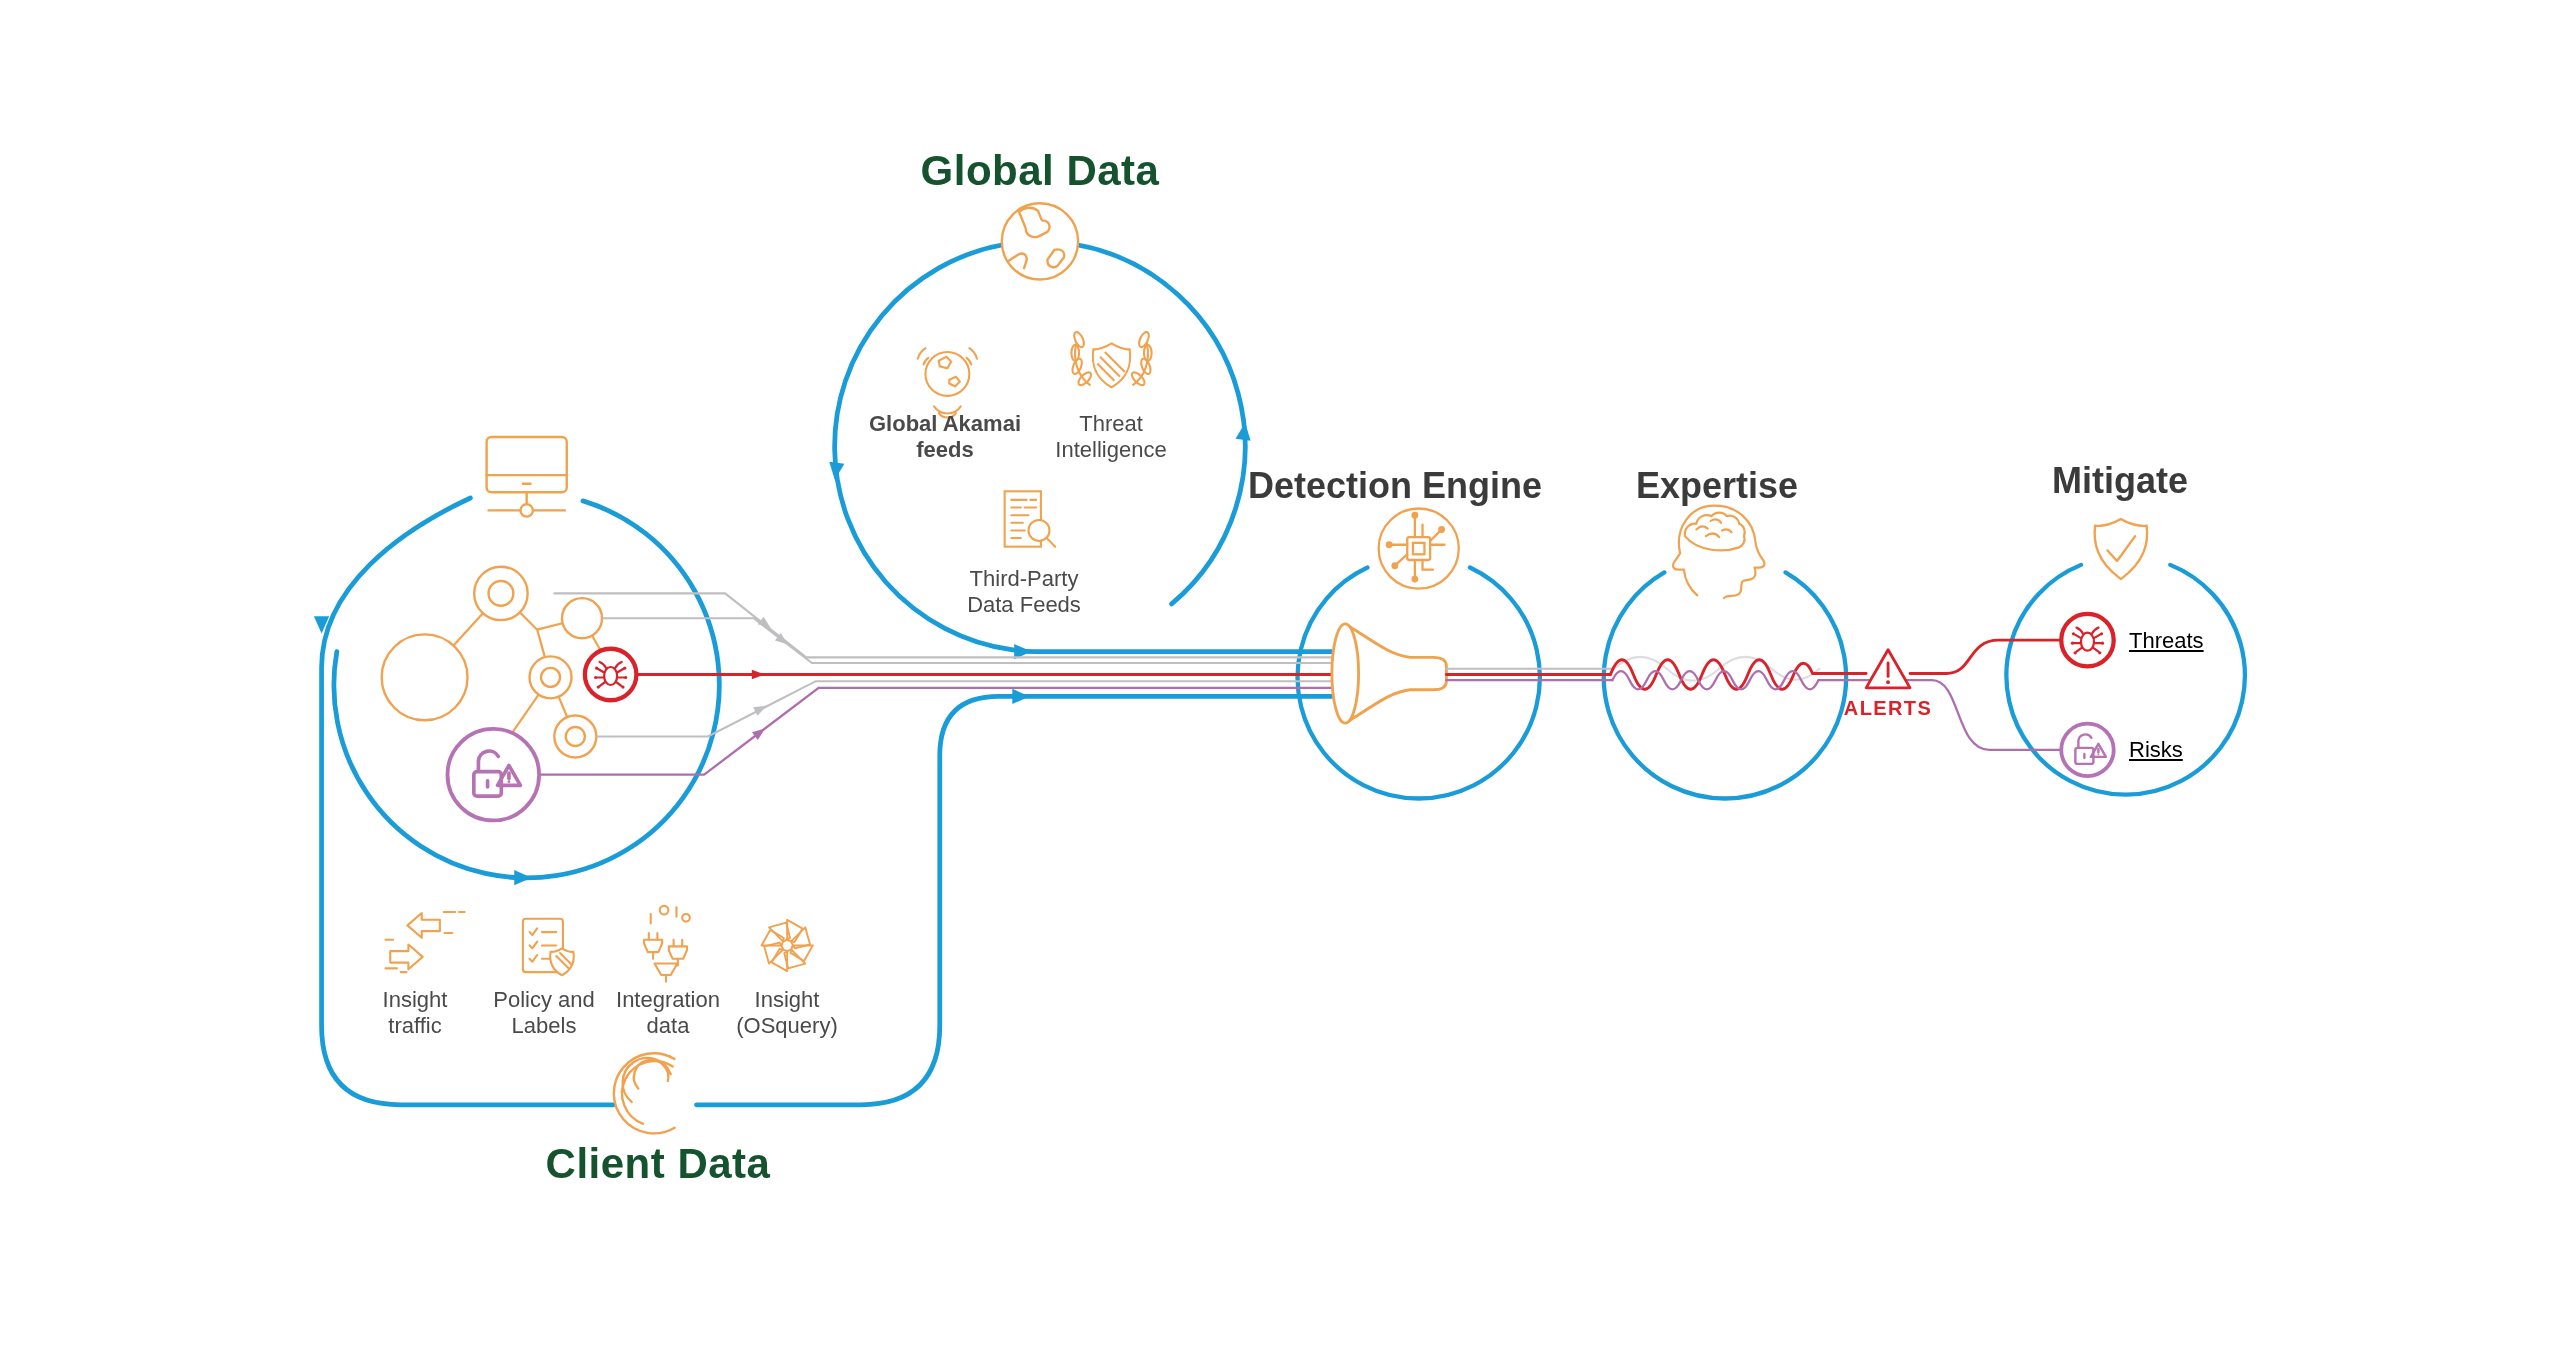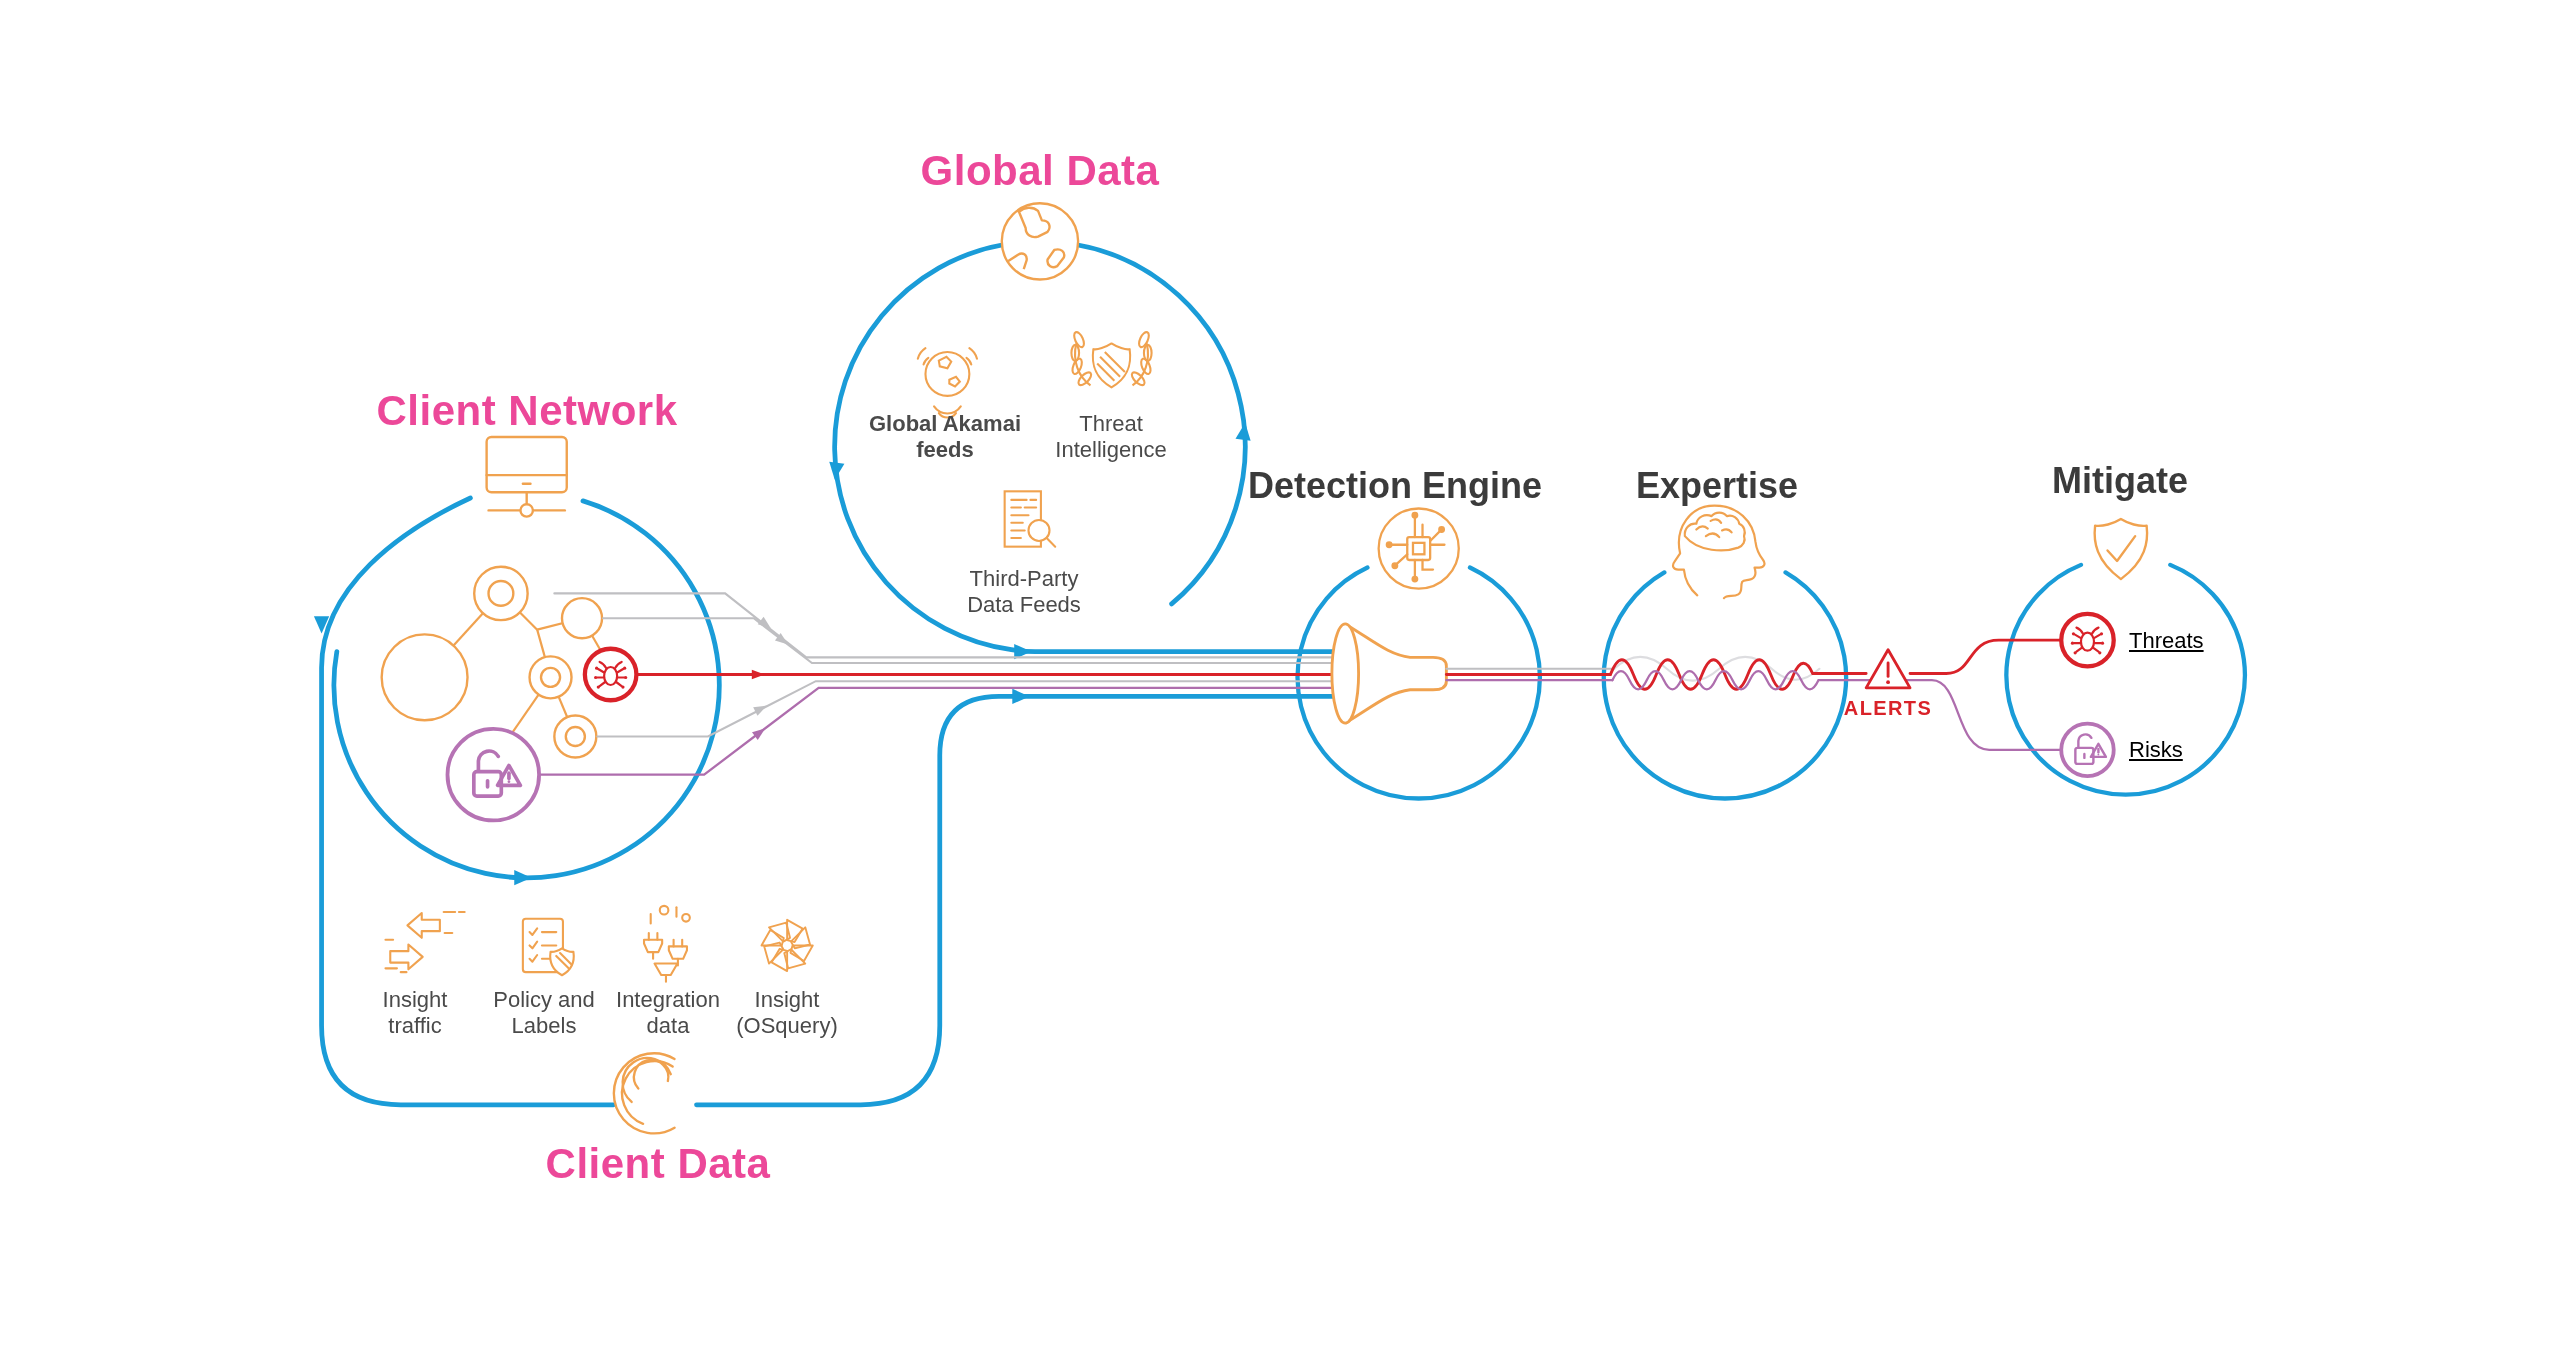--- a/index.html
+++ b/index.html
@@ -4,21 +4,21 @@
 <style>
   html,body { margin:0; padding:0; background:#ffffff; }
   #canvas {
     position:relative; width:2576px; height:1349px; background:#ffffff;
     font-family:"Liberation Sans", sans-serif; overflow:hidden;
   }
   #art { position:absolute; left:0; top:0; }
   .txt { position:absolute; color:#3b3b3b; }
   .title {
     font-size:42px; font-weight:700; letter-spacing:0.5px;
-    transform:translateX(-50%); white-space:nowrap; color:#ec4899;
+    transform:translateX(-50%); white-space:nowrap; color:#14532d;
   }
   .subtitle {
     font-size:36px; font-weight:700; transform:translateX(-50%);
     white-space:nowrap; color:#3b3b3b;
   }
   .caption {
     font-size:22px; line-height:26px; color:#4a4a4a;
     text-align:center; transform:translateX(-50%);
   }
   .alerts {
@@ -316,21 +316,20 @@
     <circle cx="2188" cy="671" r="27.5" fill="#ffffff" stroke="#d92229" stroke-width="4.5"></circle>
     <use href="#bug" transform="translate(2188,671) scale(1.05)"></use>
   </g>
   <g>
     <circle cx="2188" cy="786" r="27.5" fill="#ffffff" stroke="#b673b4" stroke-width="4"></circle>
     <use href="#lock" transform="translate(2190,786) scale(1.05)"></use>
   </g>
 </svg>
 
 <div class="txt title" style="left:1040px; top:147px;">Global Data</div>
-<div class="txt title" style="left:527px; top:387px;">Client Network</div>
 <div class="txt title" style="left:658px; top:1140px;">Client Data</div>
 
 <div class="txt subtitle" style="left:1395px; top:465px;">Detection Engine</div>
 <div class="txt subtitle" style="left:1717px; top:465px;">Expertise</div>
 <div class="txt subtitle" style="left:2120px; top:460px;">Mitigate</div>
 
 <div class="txt caption" style="left:945px; top:411px; width:167px;font-weight:bold;">Global Akamai feeds</div>
 <div class="txt caption" style="left:1111px; top:411px; width:129px;">Threat Intelligence</div>
 <div class="txt caption" style="left:1024px; top:566px; width:138px;">Third-Party Data Feeds</div>
 

